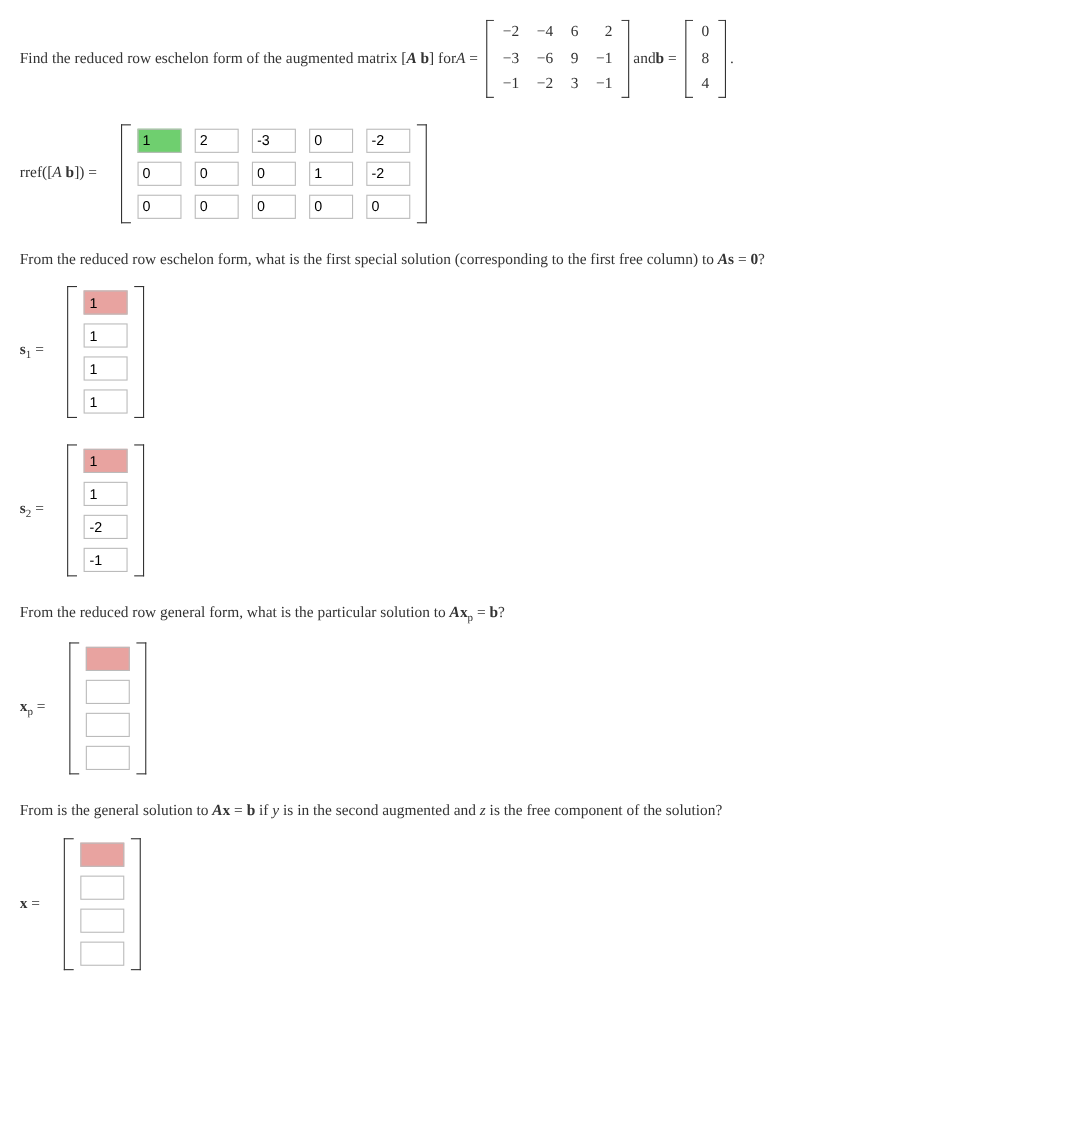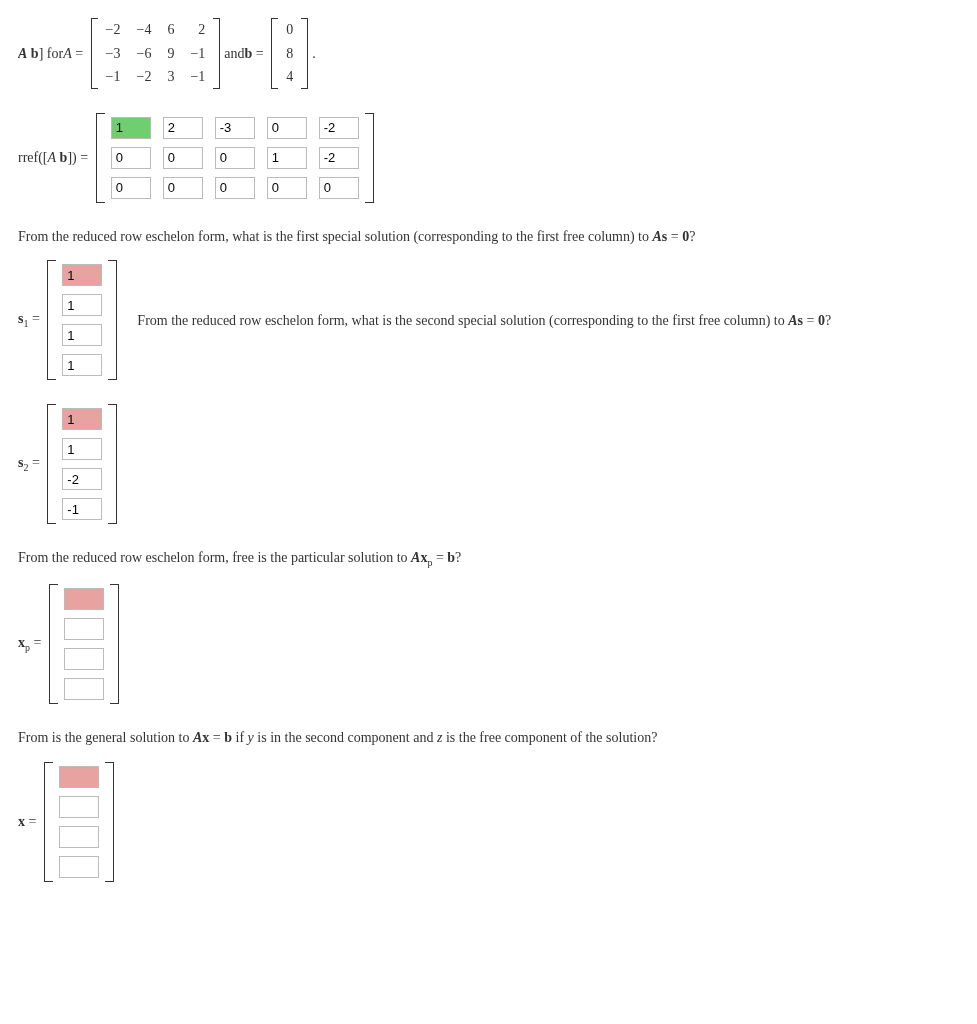--- a/index.html
+++ b/index.html
@@ -12,21 +12,21 @@
   .question {
     margin-bottom: 24px;
   }
   .inline-row {
     display: flex;
     align-items: center;
     flex-wrap: wrap;
   }
   .mlabel {
     font-family: Georgia, serif;
-    margin-right: 0;
+    margin-right: 14px;
   }
   .bmatrix {
     display: inline-flex;
     align-items: stretch;
     vertical-align: middle;
     margin: 0 4px;
   }
   .bmatrix .br {
     width: 6px;
     border-top: 1.5px solid #333;
@@ -59,20 +59,21 @@
   input.cell.pink { background: #e8a3a0; }
   .sub { font-size: 10px; vertical-align: sub; }
   .bold { font-weight: bold; }
   .italic { font-style: italic; }
   .question-text { margin: 17px 0 14px 0; }
 </style>
 </head>
 <body>
 
 <div class="question inline-row">
+  <span>Find the reduced row eschelon form of the augmented matrix [</span>
   <span class="italic bold">A</span>
   <span>&nbsp;</span>
   <span class="bold">b</span>
   <span>] for </span>
   <span class="italic">A</span>
   <span>&nbsp;=&nbsp;</span>
   <span class="bmatrix">
     <span class="br left"></span>
     <table>
         <tbody id="matA">
@@ -175,25 +176,20 @@
           <tr>
             <td><input type="text" class="cell " value="1" style=""></td>
           </tr>
           <tr>
             <td><input type="text" class="cell " value="1" style=""></td>
           </tr>
         </tbody>
       </table>
     <span class="br right"></span>
   </span>
-  <span style="margin-left:16px;">
-    <span>From the reduced row eschelon form, what is the second special solution (corresponding to the first free column) to </span>
-    <span class="italic bold">A</span><span class="bold">s</span>
-    <span> = </span><span class="bold">0</span><span>?</span>
-  </span>
 </div>
 
 <div class="question inline-row">
   <span class="mlabel"><span class="bold">s</span><span class="sub">2</span> =&nbsp;</span>
   <span class="bmatrix big">
     <span class="br left"></span>
     <table>
         <tbody id="s2Body">
           <tr>
             <td><input type="text" class="cell pink" value="1" style=""></td>
@@ -207,21 +203,21 @@
           <tr>
             <td><input type="text" class="cell " value="-1" style=""></td>
           </tr>
         </tbody>
       </table>
     <span class="br right"></span>
   </span>
 </div>
 
 <div class="question-text">
-  <span>From the reduced row eschelon form, free is the particular solution to </span>
+  <span>From the reduced row general form, what is the particular solution to </span>
   <span class="italic bold">A</span><span class="bold">x</span><span class="sub">p</span>
   <span> = </span><span class="bold">b</span><span>?</span>
 </div>
 
 <div class="question inline-row">
   <span class="mlabel"><span class="bold">x</span><span class="sub">p</span> =&nbsp;</span>
   <span class="bmatrix big">
     <span class="br left"></span>
     <table>
         <tbody id="xpBody">
@@ -242,21 +238,21 @@
     <span class="br right"></span>
   </span>
 </div>
 
 <div class="question-text">
   <span>From is the general solution to </span>
   <span class="italic bold">A</span><span class="bold">x</span>
   <span> = </span><span class="bold">b</span>
   <span> if </span>
   <span class="italic">y</span>
-  <span> is in the second component and </span>
+  <span> is in the second augmented and </span>
   <span class="italic">z</span>
   <span> is the free component of the solution?</span>
 </div>
 
 <div class="question inline-row">
   <span class="mlabel"><span class="bold">x</span> =&nbsp;</span>
   <span class="bmatrix big">
     <span class="br left"></span>
     <table>
         <tbody id="xBody">

